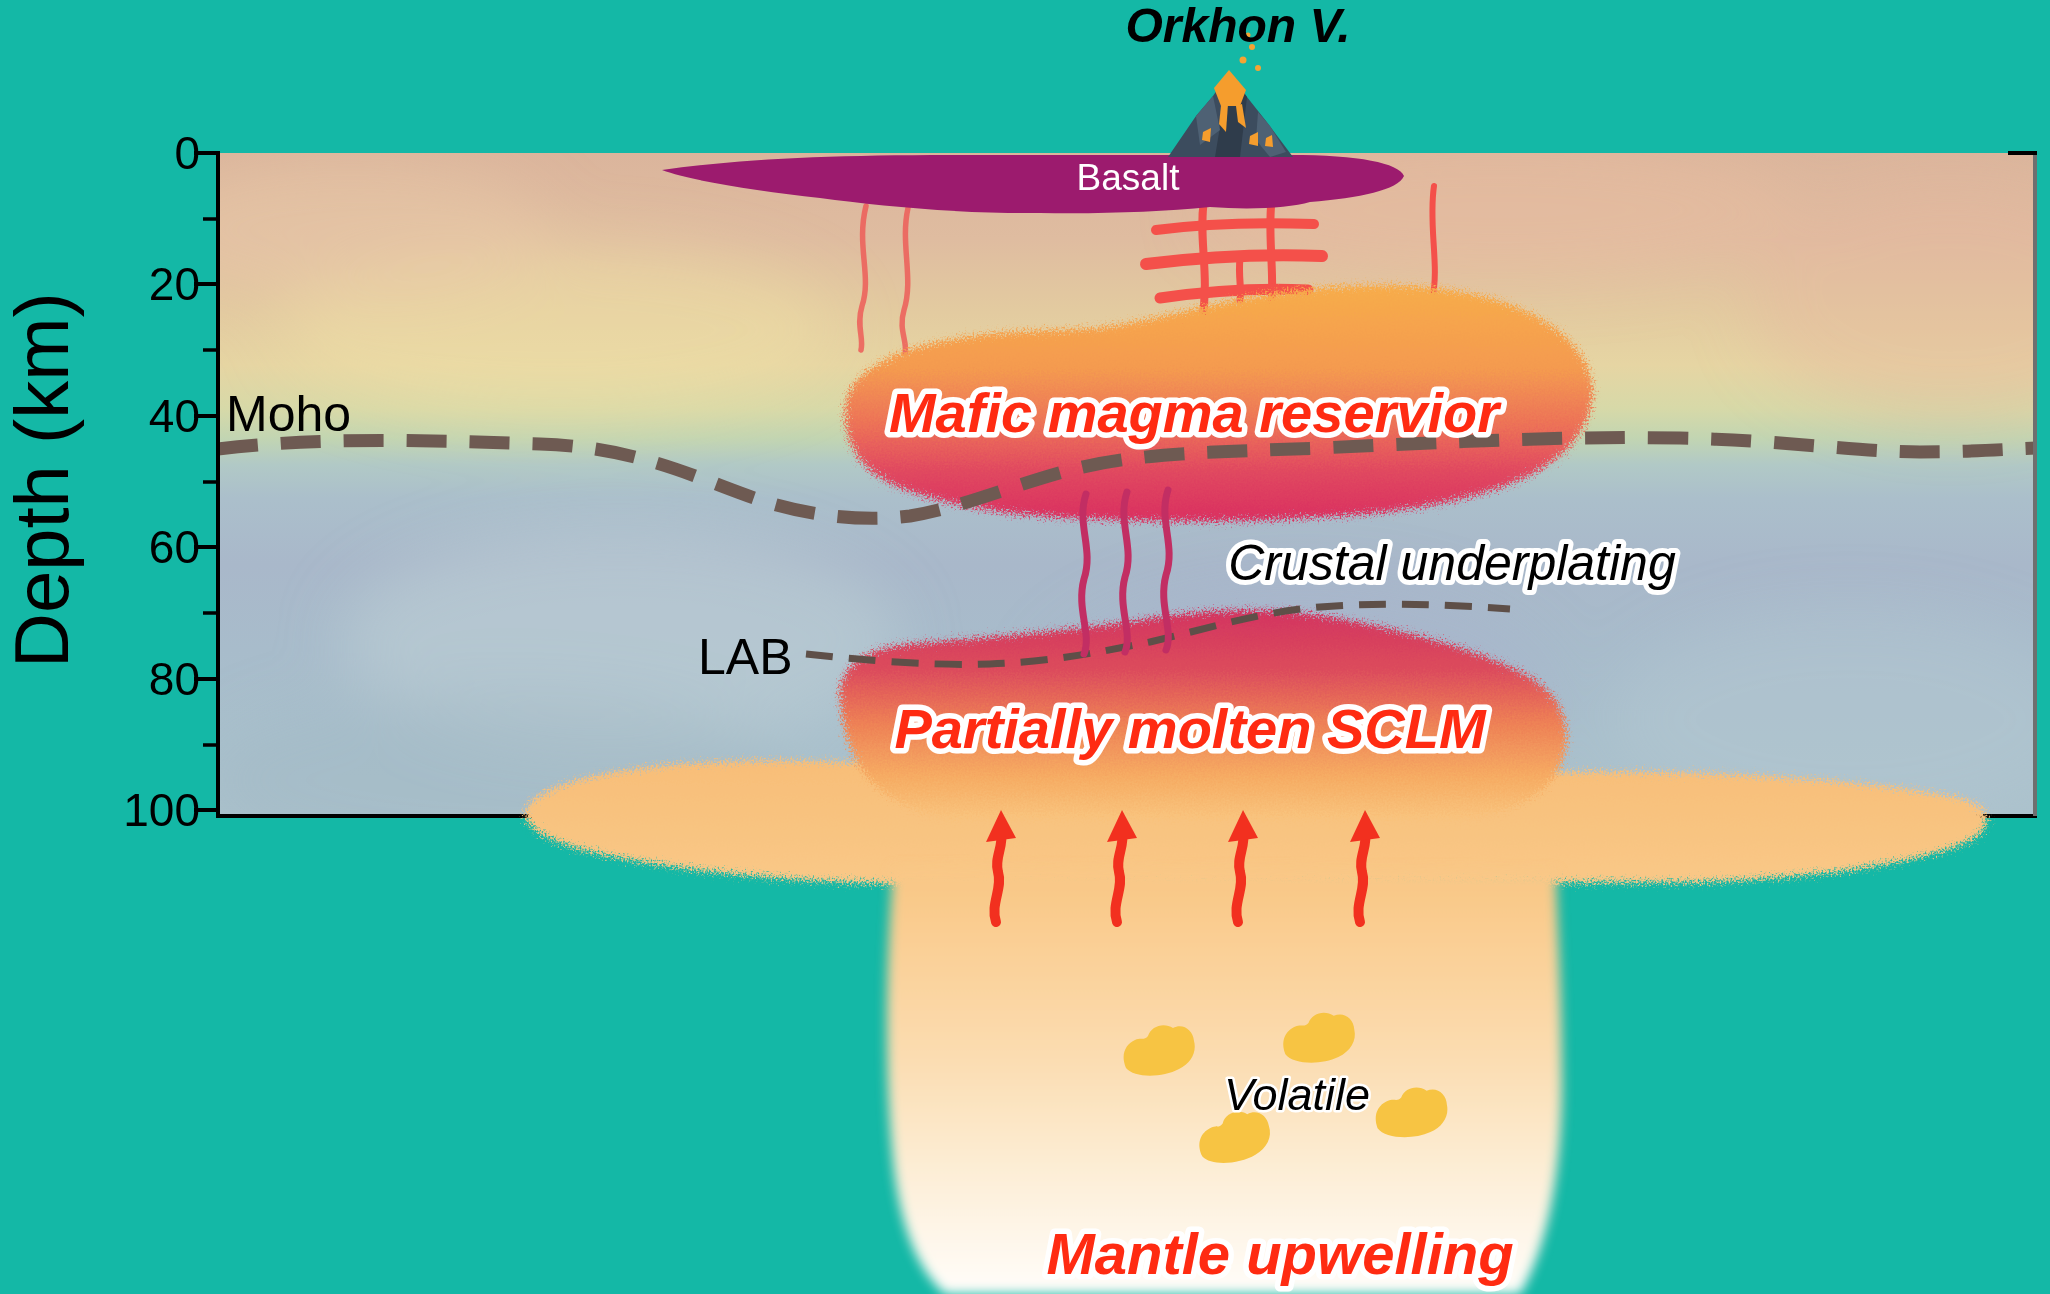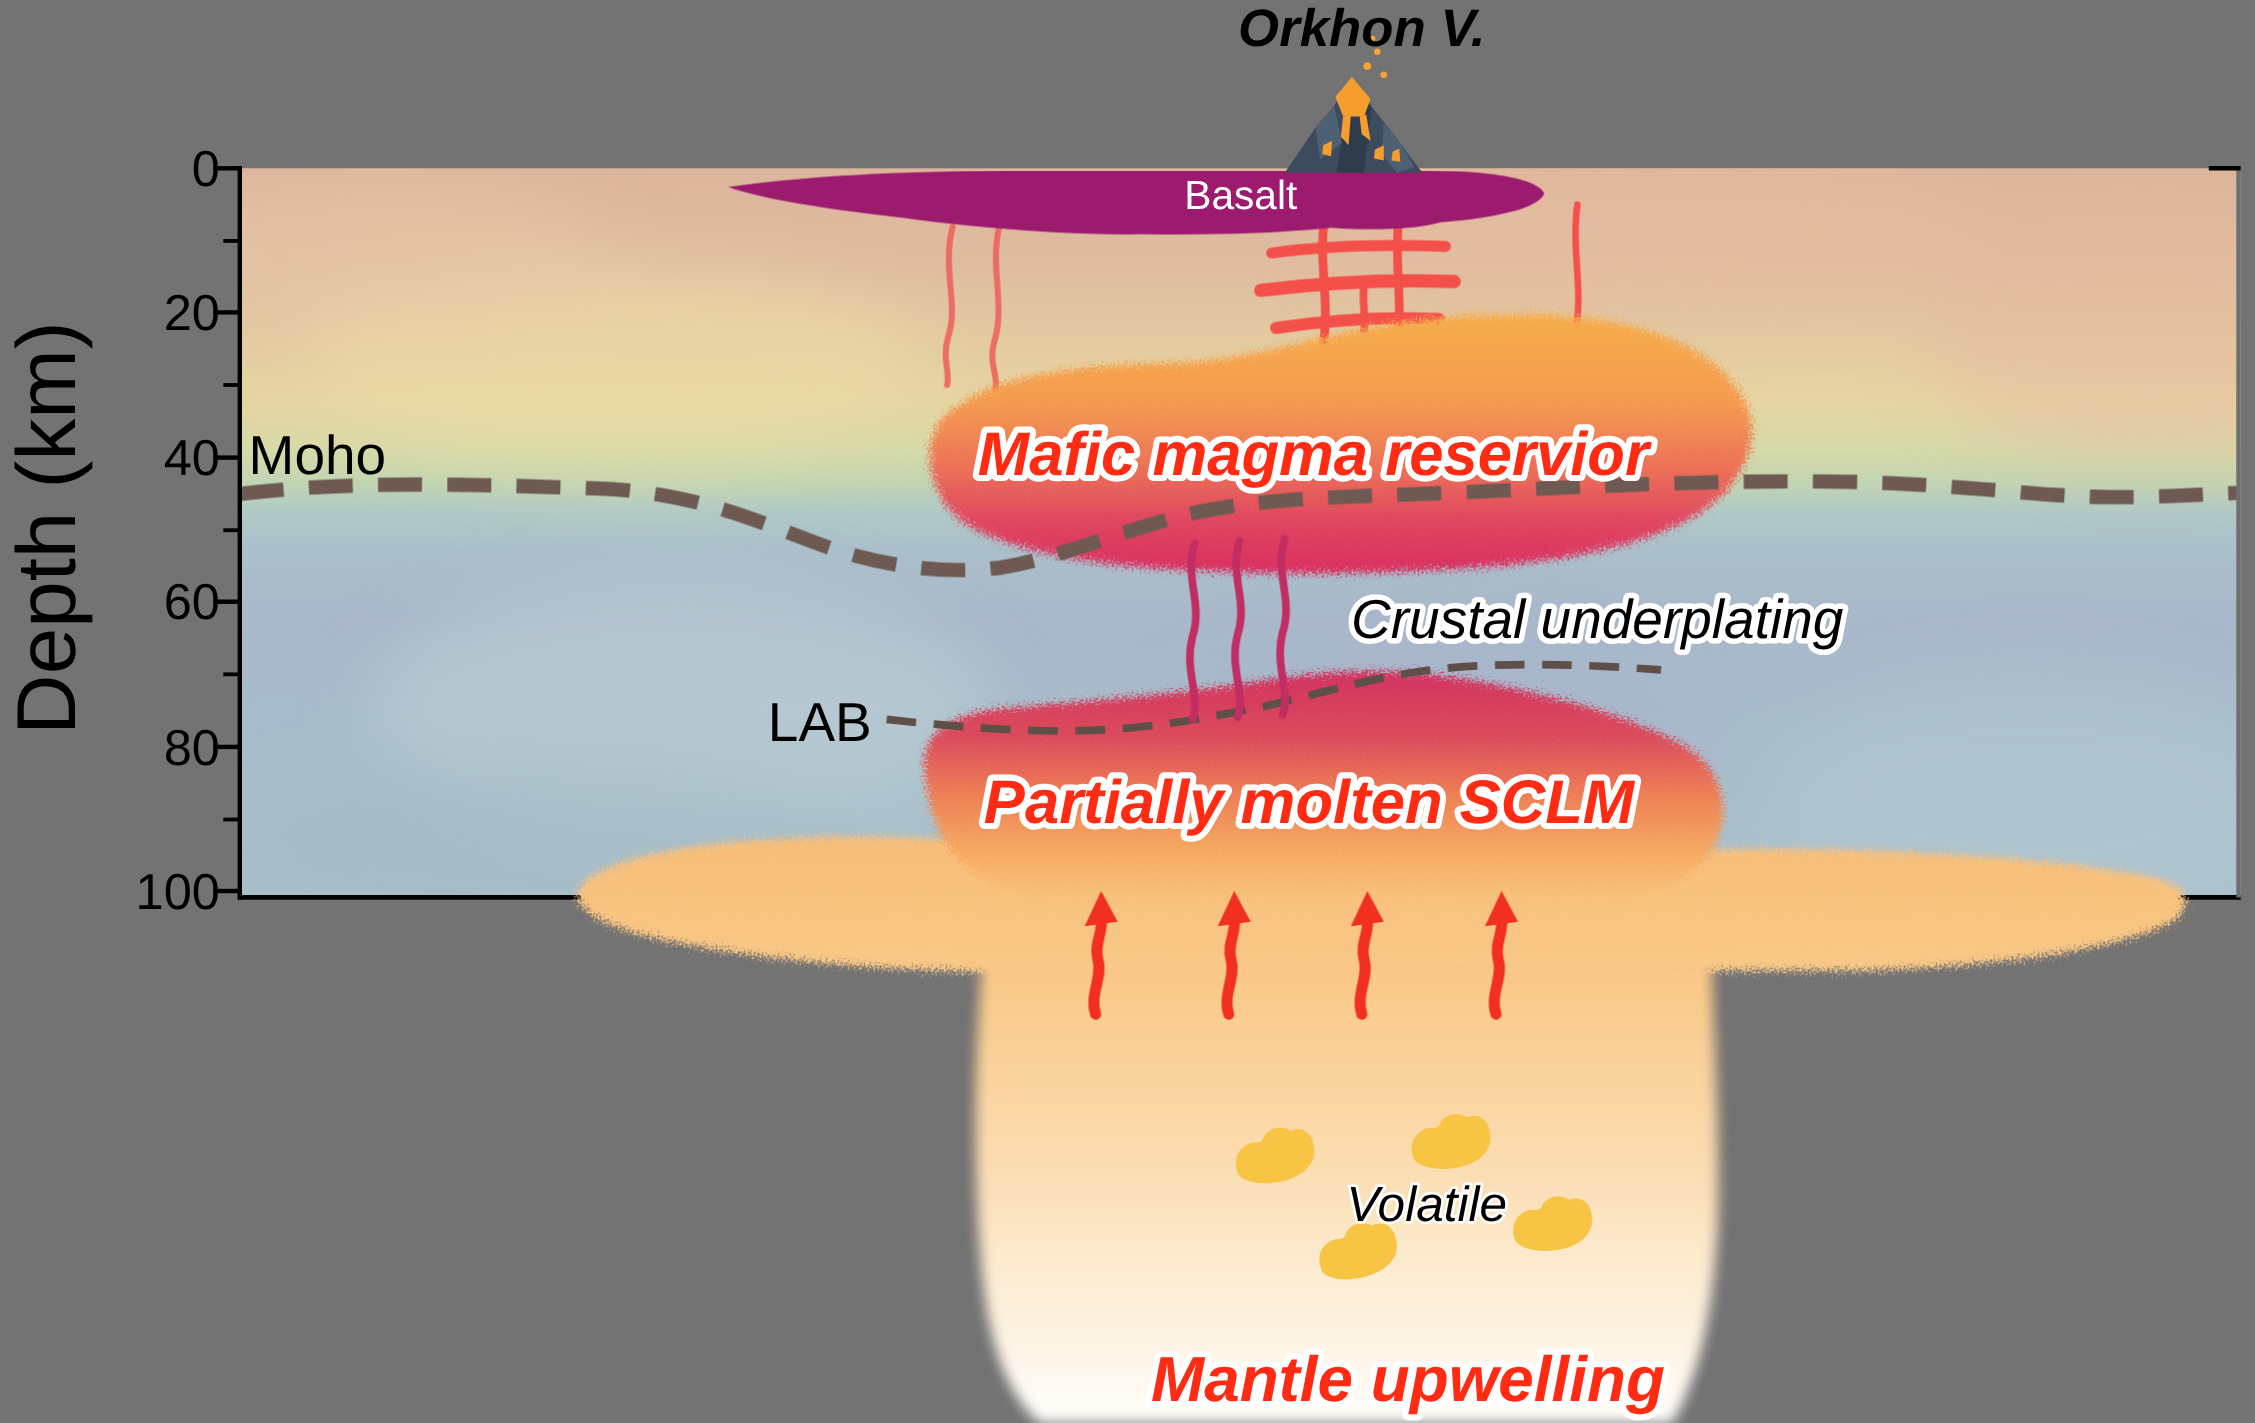--- a/index.html
+++ b/index.html
@@ -1,16 +1,16 @@
 <!DOCTYPE html>
 <html><head>
 <meta charset="utf-8">
 <style>
   html,body{margin:0;padding:0;background:#fff;}
-  #canvas{position:relative;width:2050px;height:1294px;background:#737373;overflow:hidden;
+  #canvas{position:relative;width:2050px;height:1294px;background:#14b8a6;overflow:hidden;
           font-family:"Liberation Sans", sans-serif;}
   svg{position:absolute;left:0;top:0;}
   text{font-family:"Liberation Sans", sans-serif;}
   .tick-label{font-size:46px;fill:#000;}
   .axis-label{font-size:76px;fill:#000;}
   .plain-label{font-size:50px;fill:#000;}
   .basalt-label{font-size:37px;fill:#fff;}
   .red-big{font-size:56px;font-weight:bold;font-style:italic;fill:#FF2B12;
            stroke:#fff;stroke-width:11px;paint-order:stroke;stroke-linejoin:round;}
   .black-italic{font-size:50px;font-style:italic;fill:#000;

